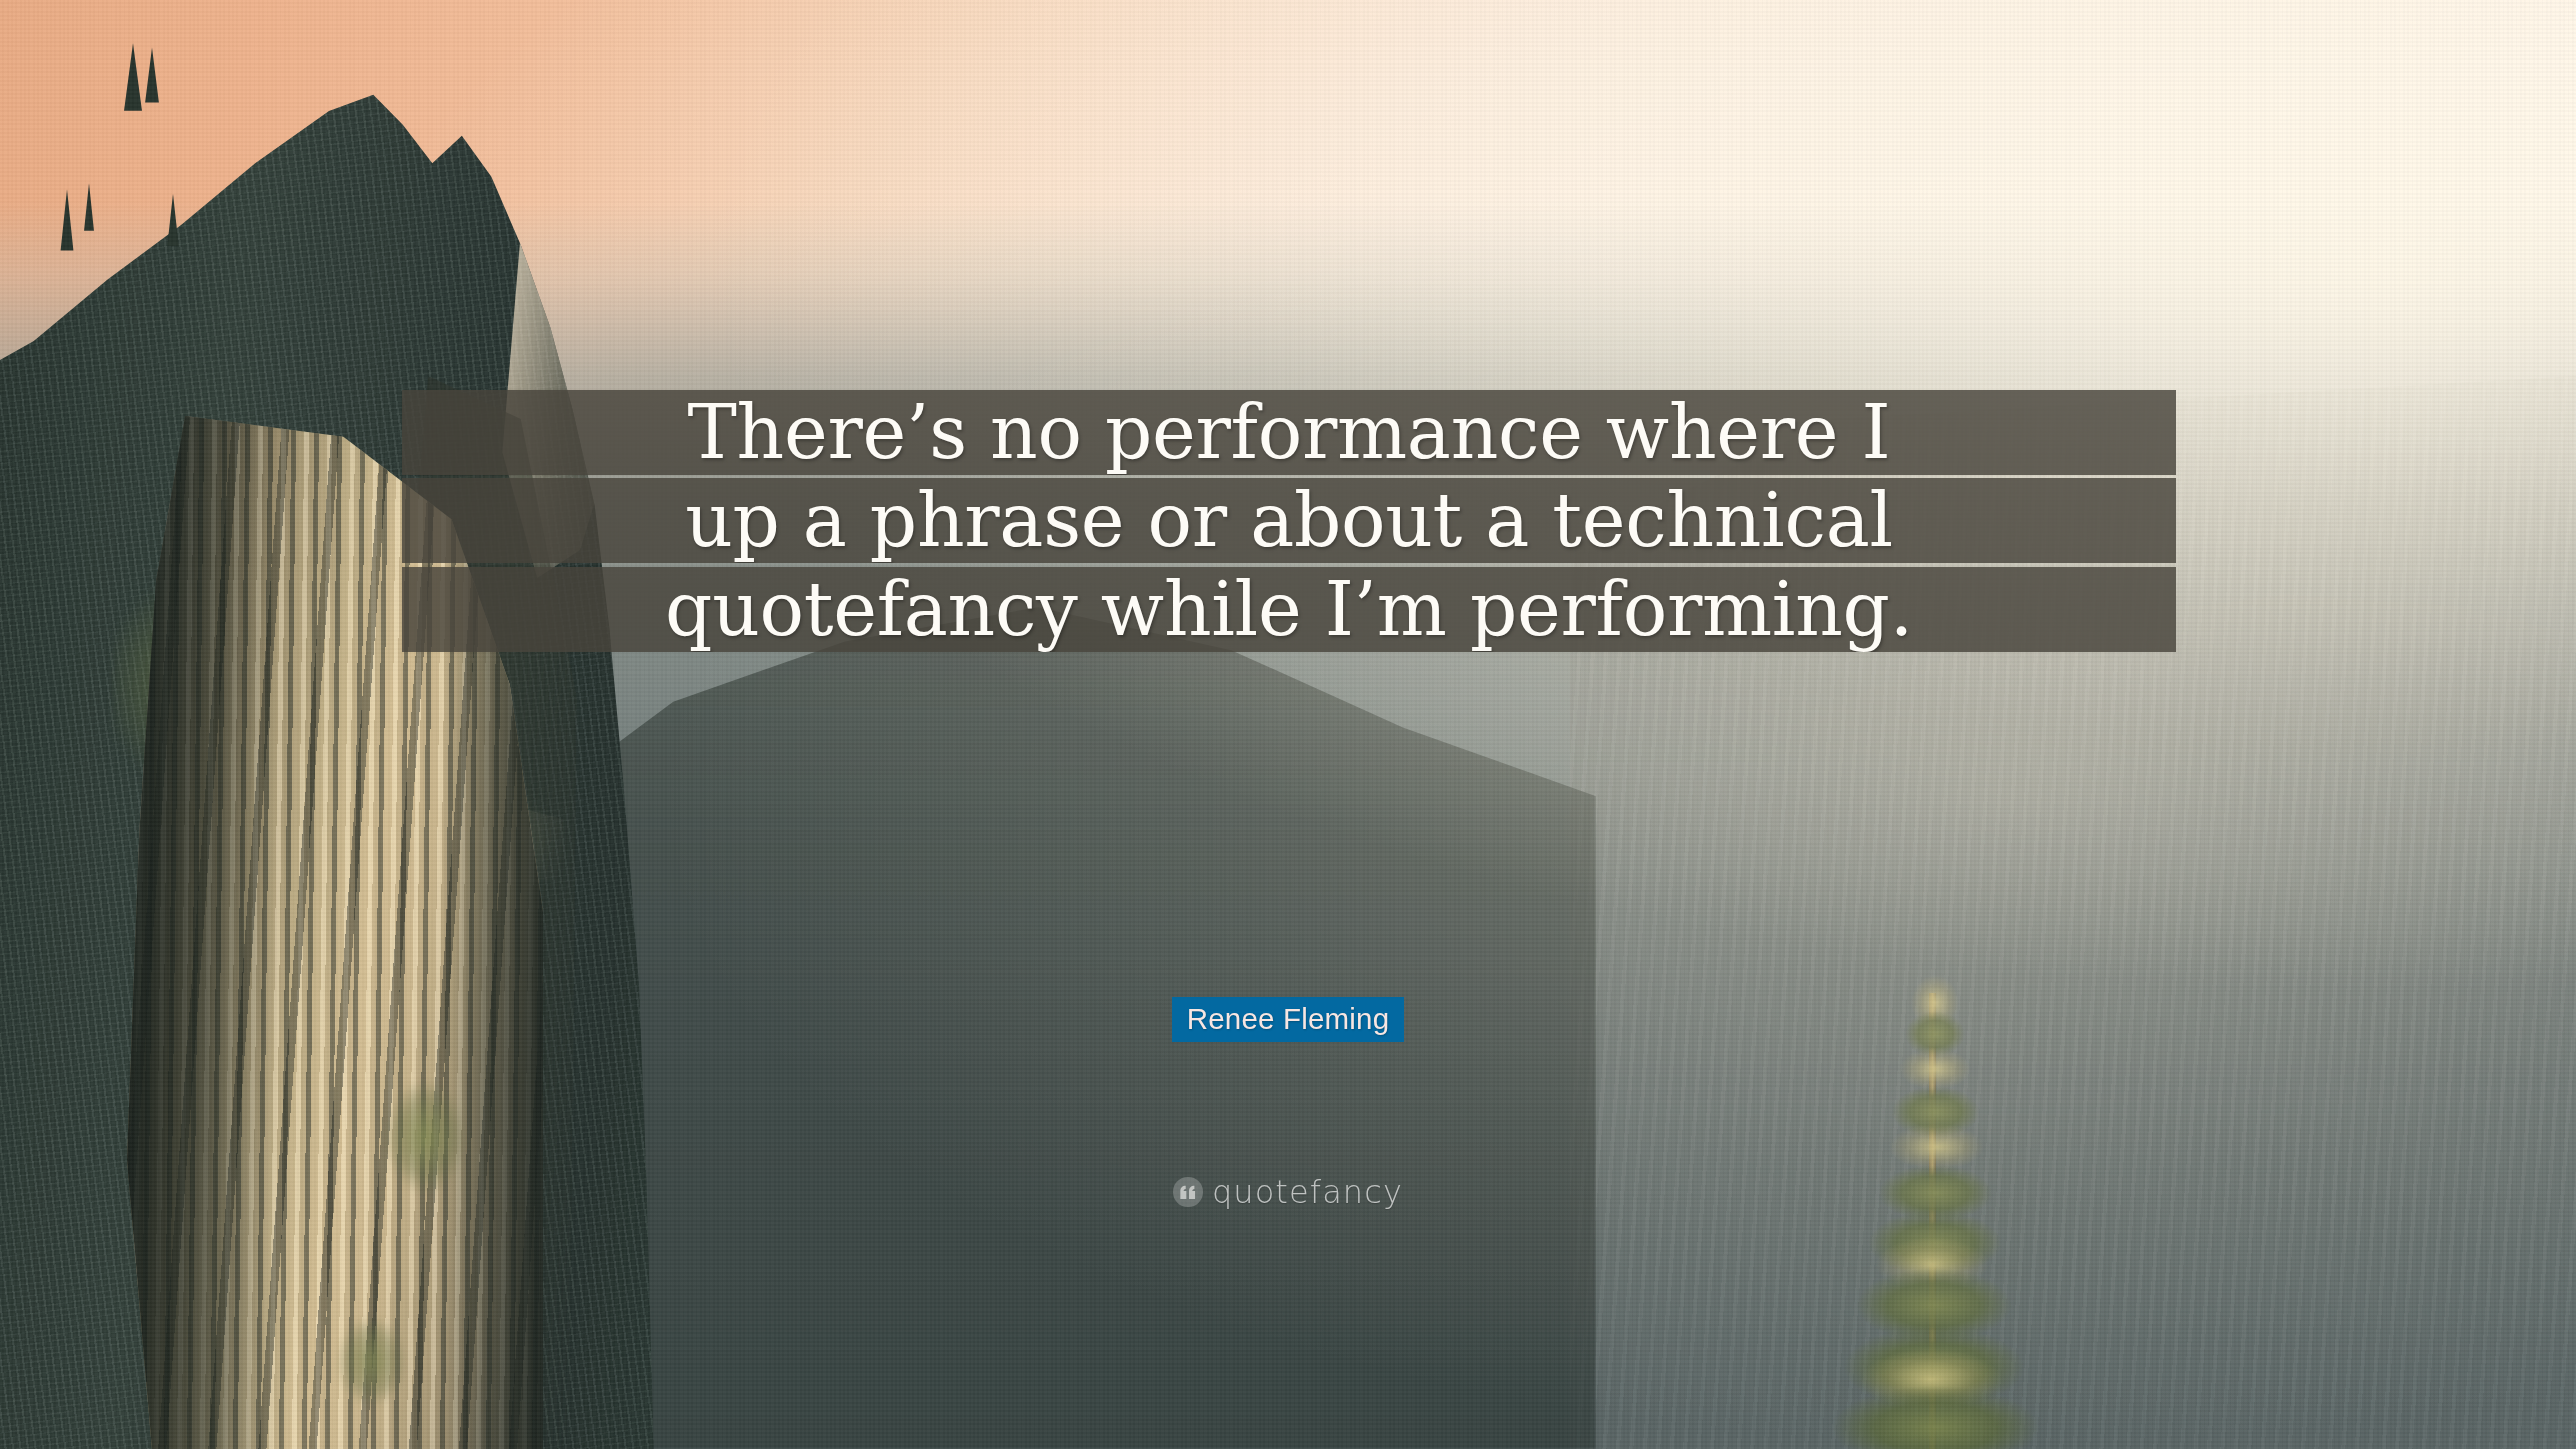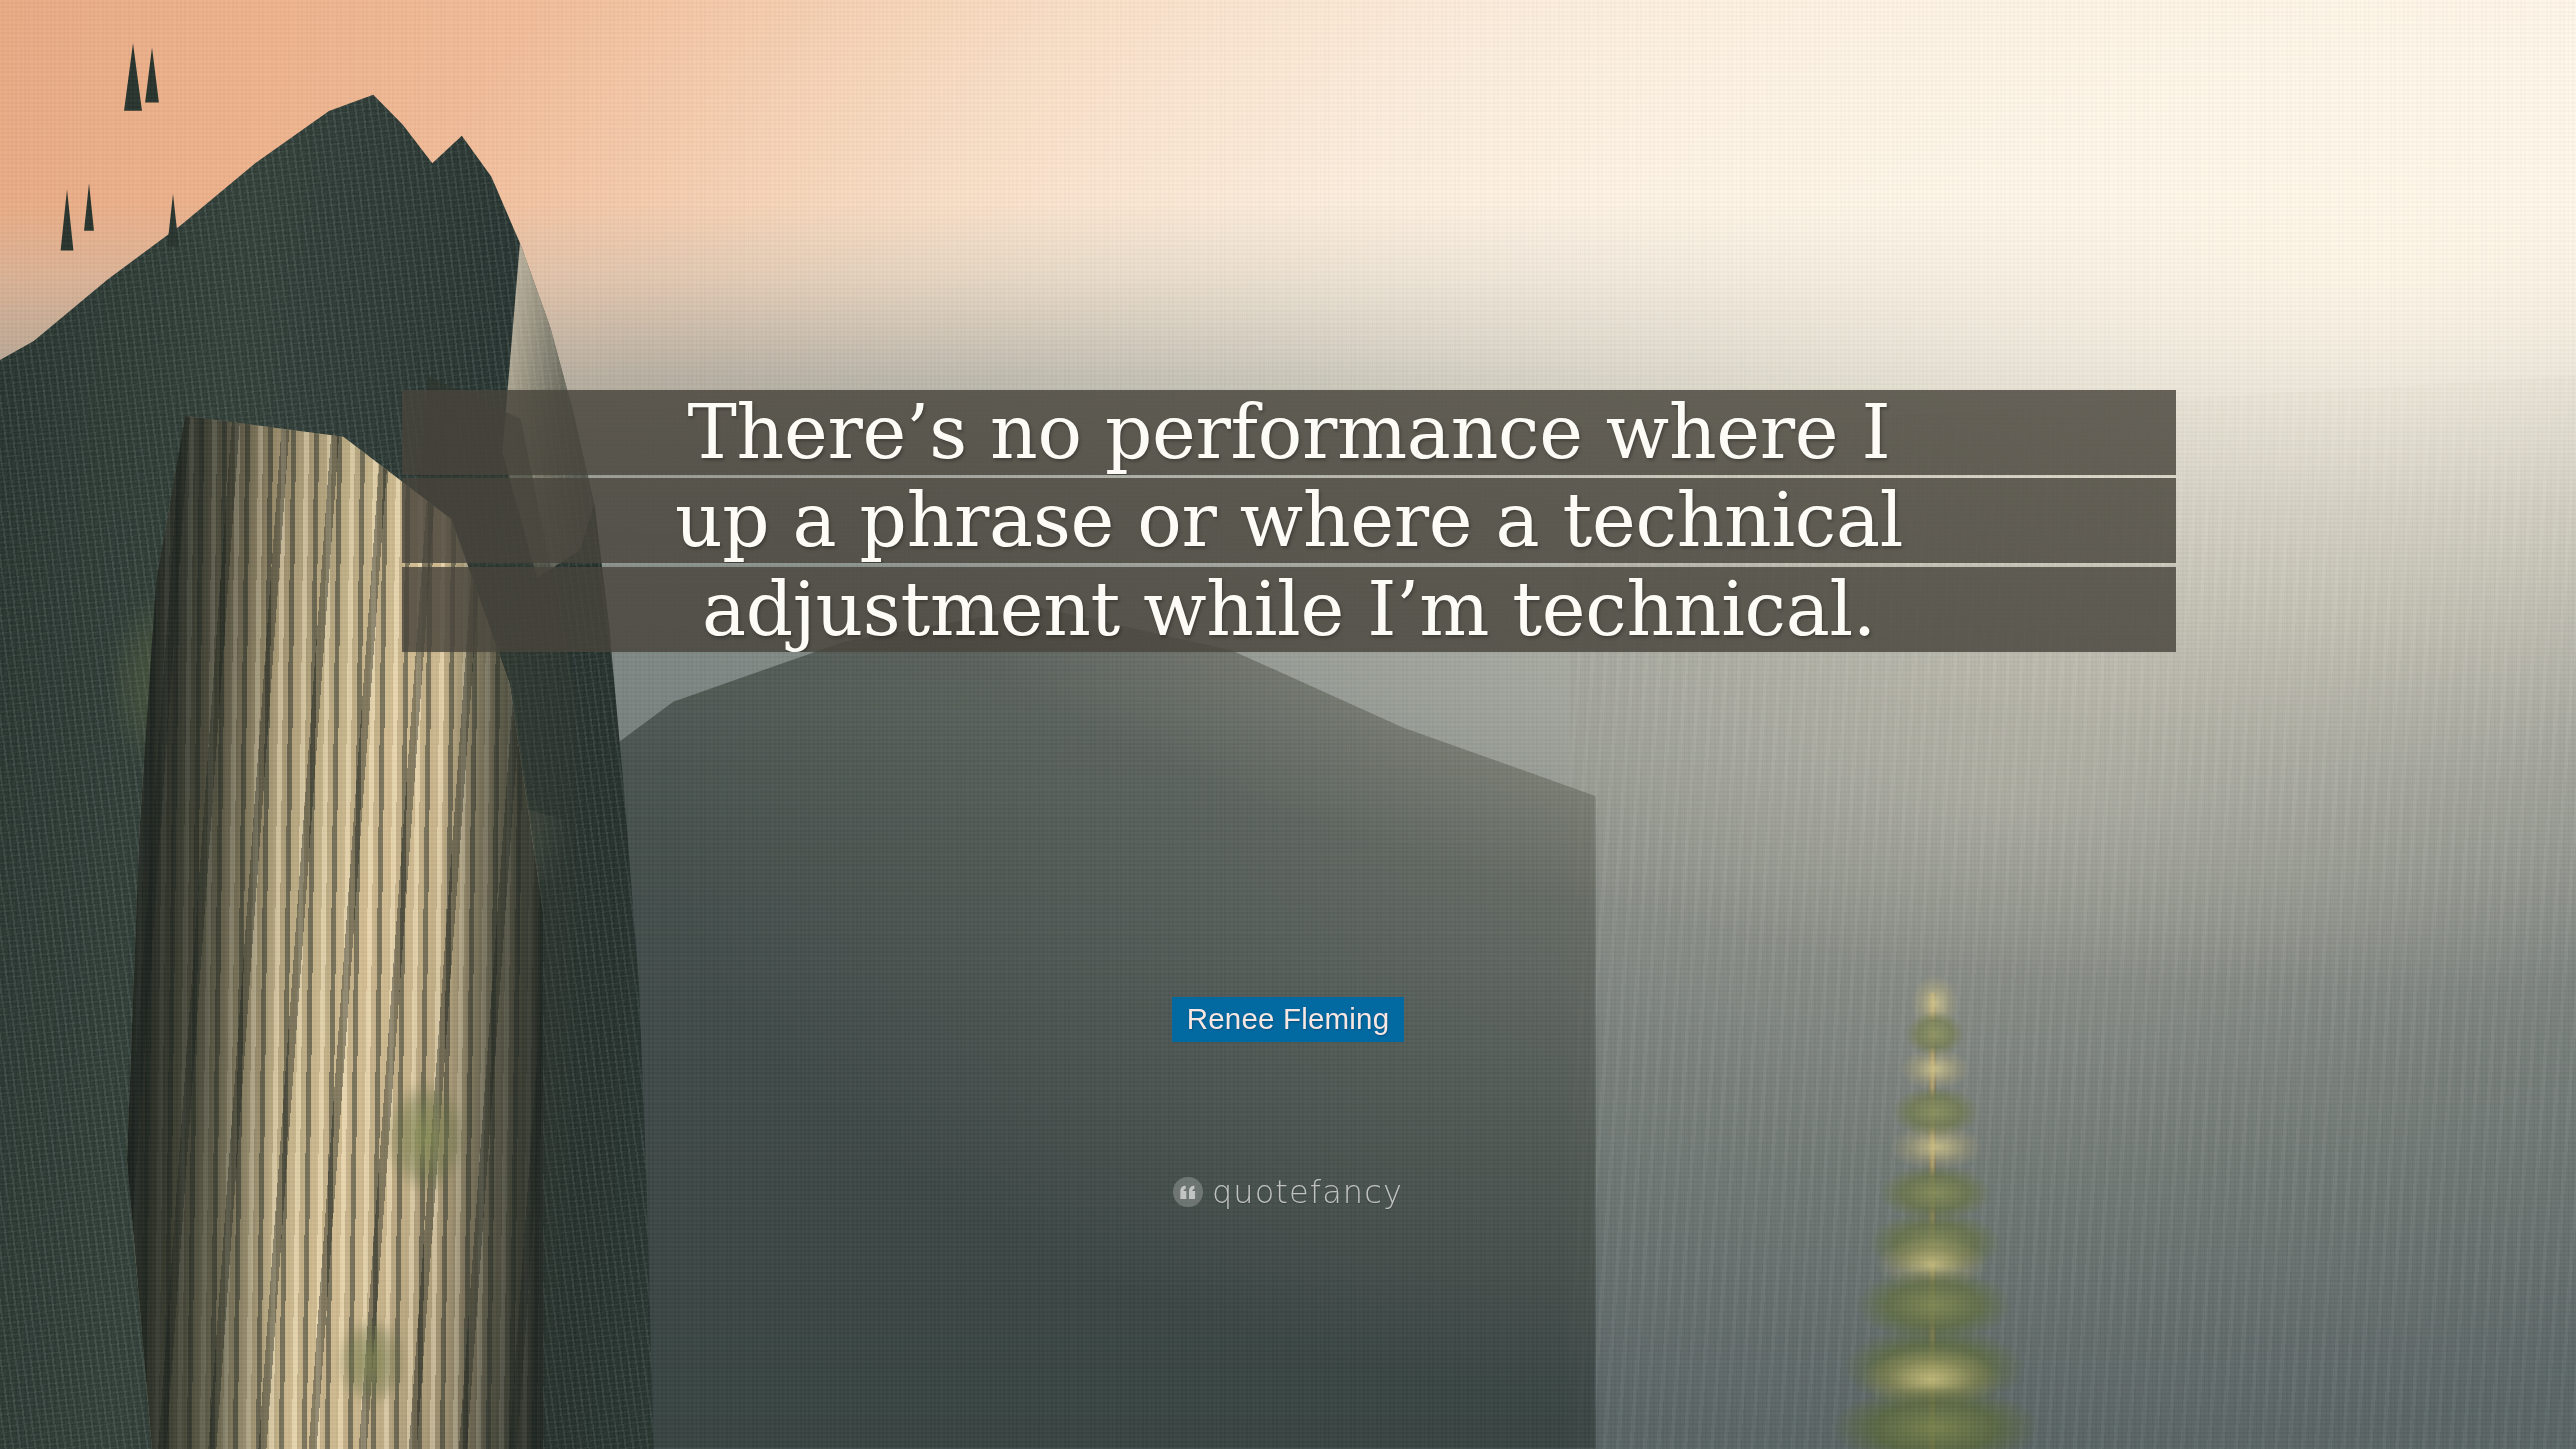--- a/index.html
+++ b/index.html
@@ -470,22 +470,22 @@
       <div class="lit" style="left:40px;  top:373px; width:172px; height:81px;"></div>
       <div class="bough" style="left:9.4px;  top:408px; width:243px; height:107px;"></div>
     </div>
 
     <div class="haze"></div>
     <div class="grain"></div>
   </div>
 
   <div class="quote-block">
     <span class="qline">There’s no performance where I</span>
-    <span class="qline">up a phrase or where a technical</span>
-    <span class="qline">adjustment while I’m technical.</span>
+    <span class="qline">up a phrase or about a technical</span>
+    <span class="qline">quotefancy while I’m performing.</span>
   </div>
 
   <div class="attribution">
     <span class="attr-badge">Renee Fleming</span>
   </div>
 
   <div class="watermark">
     <span class="wm-logo">
       <svg width="17.4" height="14.8" viewBox="0 0 26 22" aria-hidden="true">
         <path d="M2 21 V9 C2 4 5 1 10 1 V6 C7.5 6 7 7.5 7 9 H11 V21 Z" fill="#f2f2f0"></path>

